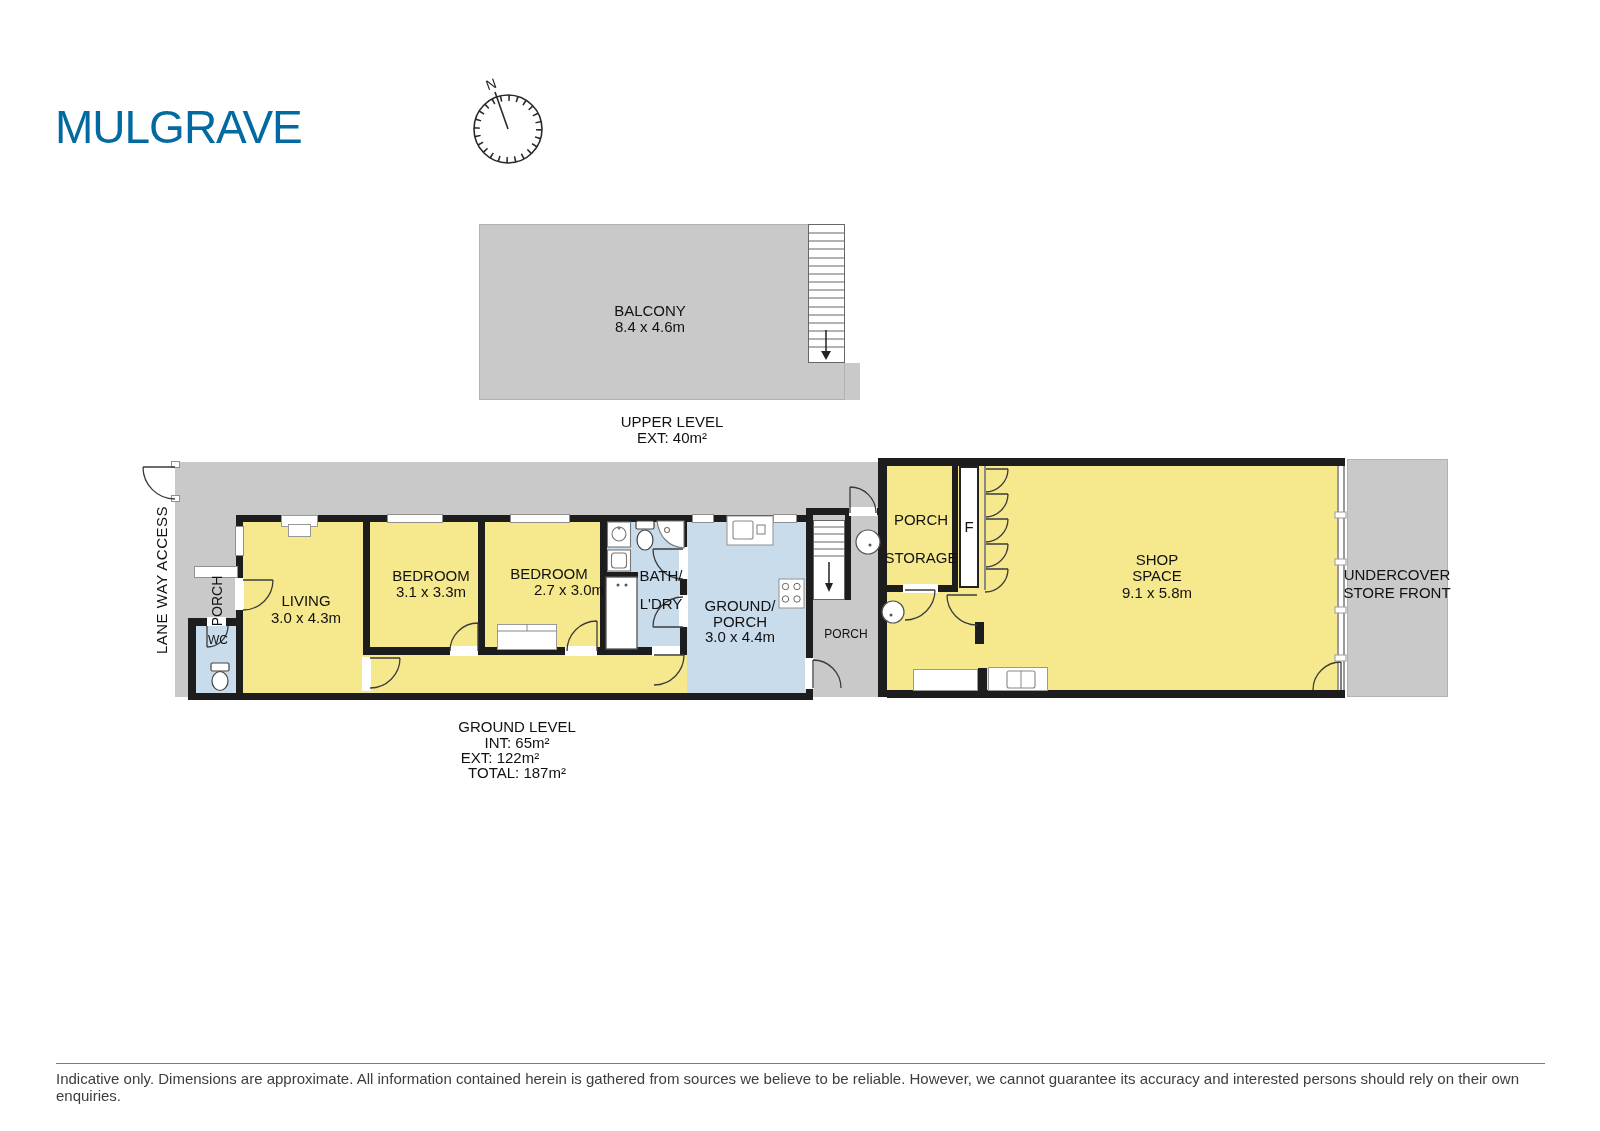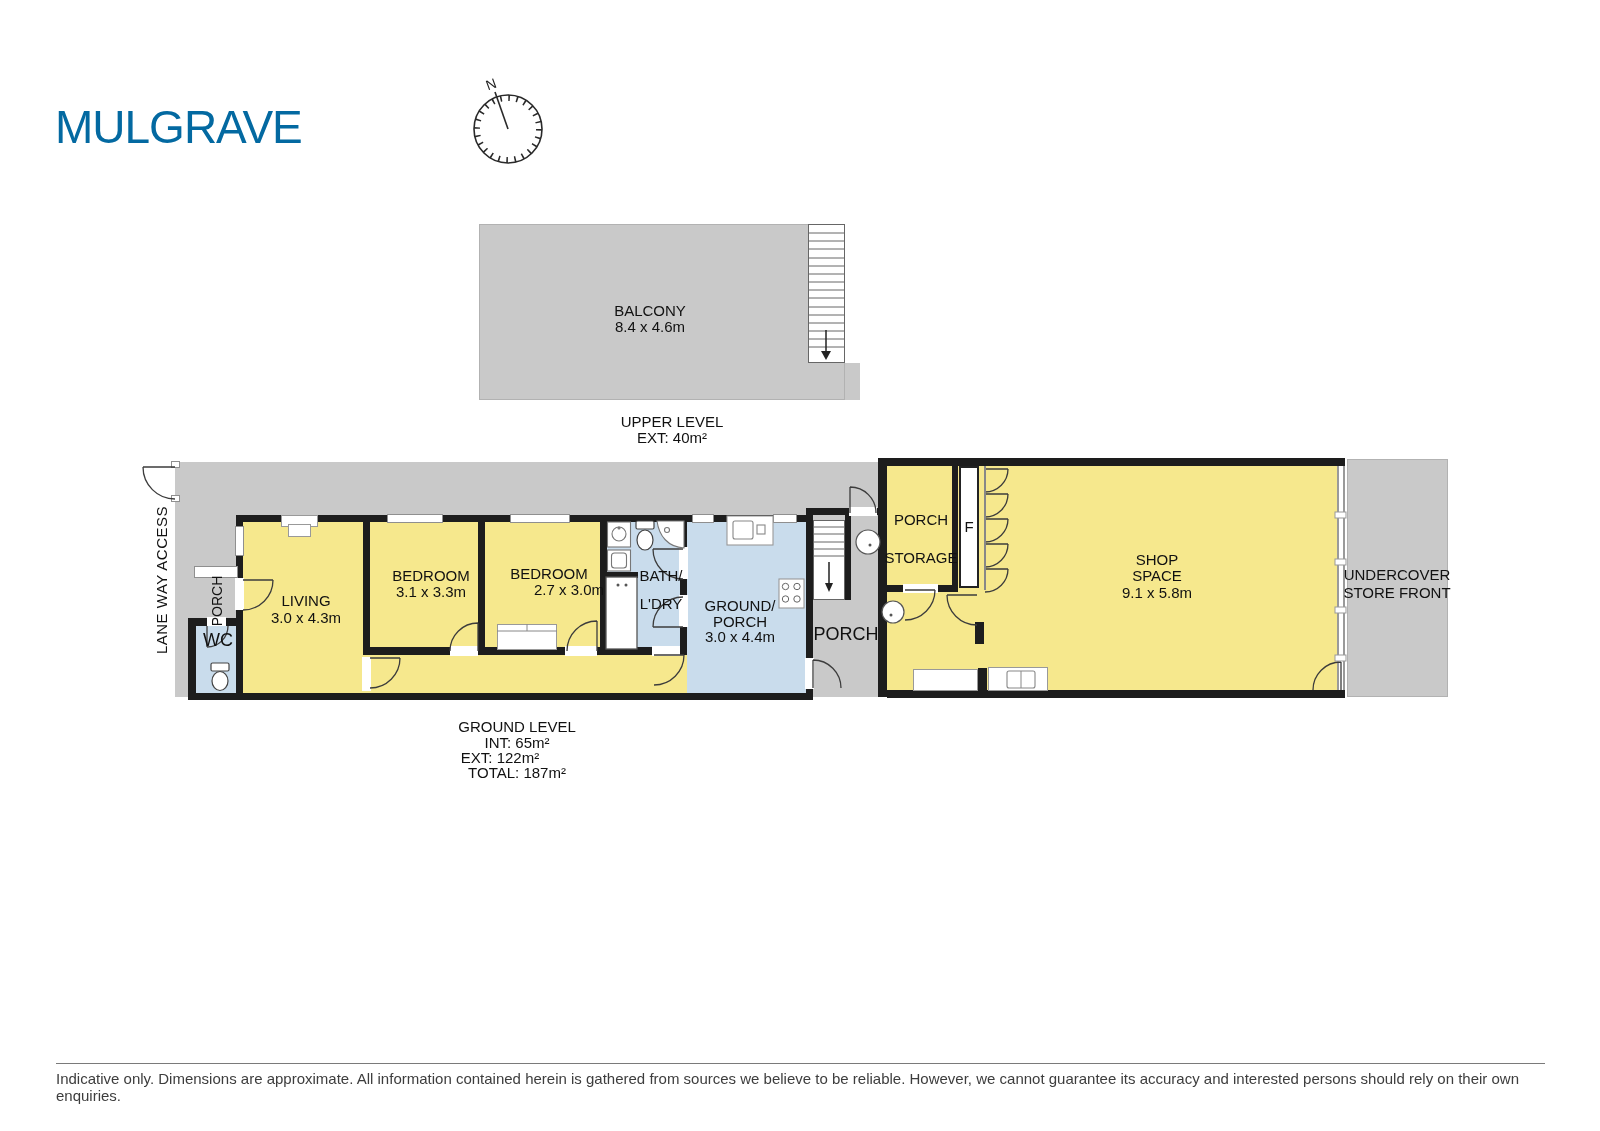--- a/index.html
+++ b/index.html
@@ -12,21 +12,21 @@
   .blue{background:#c9dcec;}
   .wall{background:#1d1d1d;}
   .win{background:#fff;border:1px solid #8f8f8f;box-sizing:border-box;}
   .gap{background:#fff;}
   .stairs{background:#fff;border:1px solid #666;box-sizing:border-box;}
   .fixt{background:#fff;border:1px solid #999;box-sizing:border-box;}
   .fcol{background:#fff;border:2px solid #222;box-sizing:border-box;}
   .shopfront{background:#fff;border-left:2px solid #9a9a9a;border-right:2px solid #9a9a9a;box-sizing:border-box;}
   .lbl{position:absolute;color:#111;font-size:15px;line-height:16px;white-space:nowrap;
        transform:translate(-50%,-50%);text-align:center;}
-  .lbl.small{font-size:18px;}
+  .lbl.small{font-size:12px;}
   .vlbl{position:absolute;color:#111;font-size:15px;white-space:nowrap;
         transform:translate(-50%,-50%) rotate(-90deg);}
   .title1{position:absolute;left:55px;top:46px;font-size:44px;letter-spacing:-1px;color:#323232;}
   .title2{position:absolute;left:55px;top:100px;font-size:46px;font-weight:400;letter-spacing:-1px;color:#0369a1;}
   .nlabel{position:absolute;font-size:14px;color:#222;transform:rotate(-20deg);}
   .footer-line{position:absolute;left:56px;top:1063px;width:1489px;border-top:1px solid #7a7a7a;}
   .disclaimer{position:absolute;left:56px;top:1070px;width:1489px;font-size:15px;color:#3d3d3d;}
   svg{position:absolute;left:0;top:0;pointer-events:none;}
 </style>
 </head>

